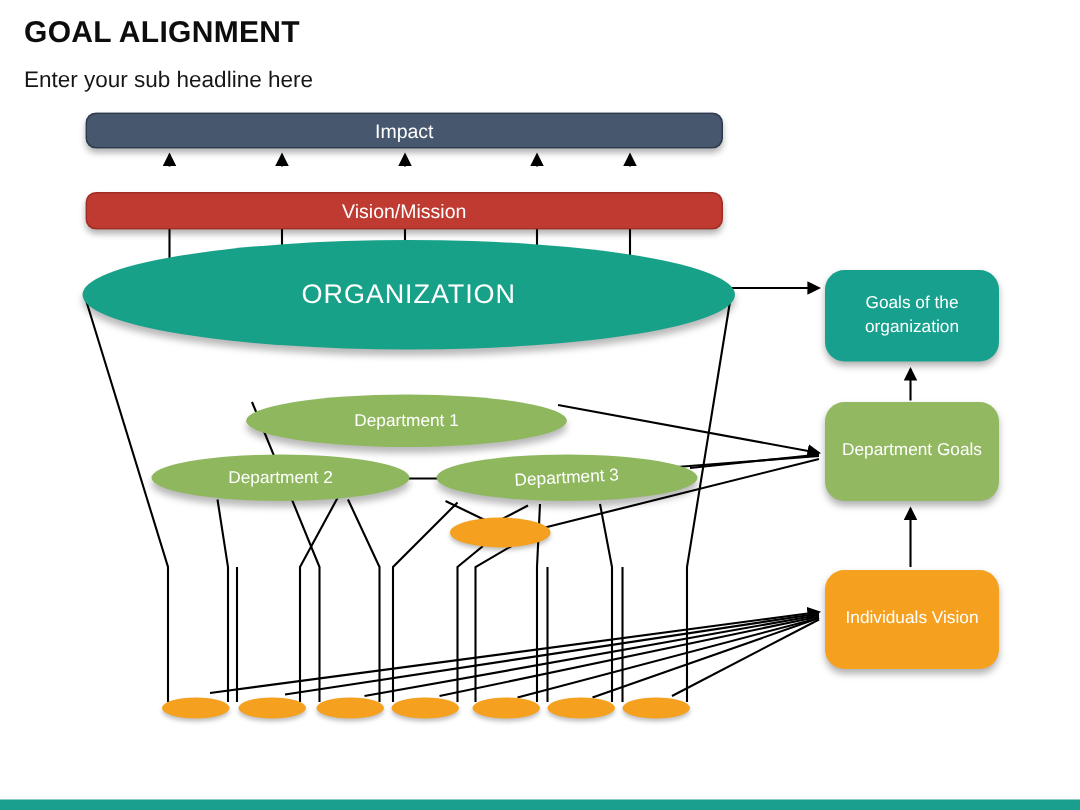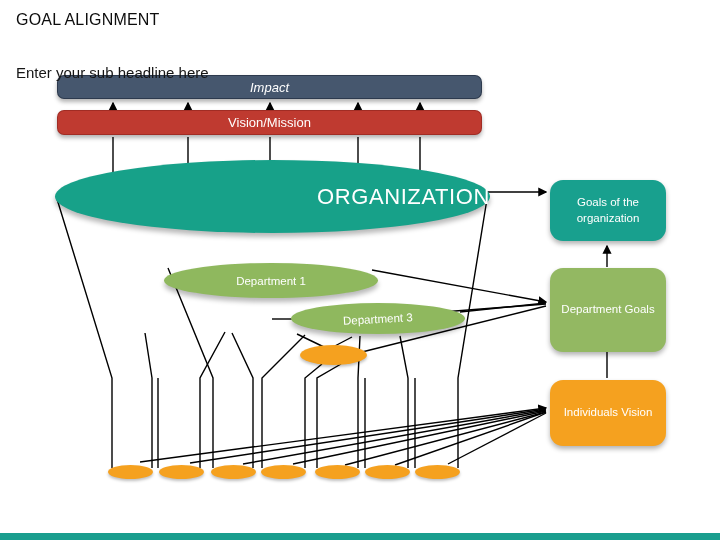--- a/index.html
+++ b/index.html
@@ -2,45 +2,45 @@
 <html style="--impact-bar: #46576E; --vision-bar: #BF3A30; --organization: #17A189; --department: #8FB85E; --individual: #F5A11F; --goals-org-box: #18A08E; --dept-goals-box: #93B862; --individuals-box: #F5A11F; --footer-stripe: #1A9E8E; --connector: #000000;"><head>
 <meta charset="utf-8">
 <style>
   html,body{margin:0;padding:0;background:#e8e8e8;}
   .slide{
     position:relative;width:720px;height:540px;background:#ffffff;
     overflow:hidden;font-family:"Liberation Sans",sans-serif;
   }
   .abs{position:absolute;}
   
-  .title{left:16px;top:11px;font-size:16px;font-weight:400;color:#0d0d0d;letter-spacing:.2px;z-index:3;}
-  .subtitle{left:16px;top:45px;font-size:15px;font-weight:400;color:#161616;z-index:3;margin-top:19px;}
+  .title{left:16px;top:11px;font-size:20px;font-weight:700;color:#0d0d0d;letter-spacing:.2px;z-index:3;}
+  .subtitle{left:16px;top:45px;font-size:15px;font-weight:400;color:#161616;z-index:3;}
   
   svg.connectors{left:0;top:0;z-index:1;color:var(--connector,#000);}
   svg.connectors line, svg.connectors polyline{stroke:currentColor;stroke-width:1.4;fill:none;}
   
   .shape{z-index:2;display:flex;align-items:center;justify-content:center;color:#fff;text-align:center;box-sizing:border-box;}
   .bar{left:57px;width:425px;border-radius:7px;font-size:13px;box-shadow:0 3px 4px rgba(0,0,0,.30);}
-  .bar-impact{top:75px;height:24px;background:var(--impact-bar,#46576E);border:1px solid rgba(25,35,52,.55);font-style:italic;}
-  .bar-vision{top:110px;height:25px;background:var(--vision-bar,#BF3A30);border:1px solid rgba(125,28,22,.45);text-align:right;}
+  .bar-impact{top:75px;height:24px;background:var(--impact-bar,#46576E);border:1px solid rgba(25,35,52,.55);}
+  .bar-vision{top:128px;height:25px;background:var(--vision-bar,#BF3A30);border:1px solid rgba(125,28,22,.45);text-align:right;}
   .ellipse{border-radius:50%;box-shadow:0 4px 5px rgba(0,0,0,.28);}
-  .ellipse-org{left:55px;top:160px;width:435px;height:73px;background:var(--organization,#17A189);font-size:22px;letter-spacing:.6px;justify-content:flex-end;}
+  .ellipse-org{left:55px;top:160px;width:435px;height:73px;background:var(--organization,#17A189);font-size:18px;letter-spacing:.6px;}
   .ellipse-dept{background:var(--department,#8FB85E);font-size:11.5px;}
   .ellipse-dept1{left:164px;top:263px;width:214px;height:35px;}
   .ellipse-dept2{left:101px;top:303px;width:172px;height:31px;}
   .ellipse-dept3{left:291px;top:303px;width:174px;height:31px;}
   .ellipse-dept3 .lbl{transform:rotate(-3deg);}
   .ellipse-ind{background:var(--individual,#F5A11F);box-shadow:0 2px 3px rgba(0,0,0,.25);}
   .ellipse-small{left:300px;top:345px;width:67px;height:20px;}
   .ellipse-bottom{top:465px;width:45px;height:14px;}
   
   .gbox{left:550px;width:116px;border-radius:13px;font-size:11.5px;line-height:1.35;
         padding:6px 0;box-shadow:0 3px 5px rgba(0,0,0,.30);}
   .gbox-org{top:180px;height:61px;background:var(--goals-org-box,#17A189);}
-  .gbox-dept{top:268px;height:84px;background:var(--dept-goals-box,#93B862);}
+  .gbox-dept{top:268px;height:66px;background:var(--dept-goals-box,#93B862);}
   .gbox-ind{top:380px;height:66px;background:var(--individuals-box,#F5A11F);}
   
   .footer-stripe{left:0;top:533px;width:720px;height:7px;background:var(--footer-stripe,#1A9E8E);z-index:2;}
 </style>
 </head>
 <body>
 
 <div class="slide">
 
   <div class="abs title">GOAL ALIGNMENT</div>
@@ -127,20 +127,23 @@
     <span>Vision/Mission</span>
   </div>
 
   <div class="abs shape ellipse ellipse-org">
     <span>ORGANIZATION</span>
   </div>
 
   <div class="abs shape ellipse ellipse-dept ellipse-dept1">
     <span class="lbl">Department 1</span>
   </div>
+  <div class="abs shape ellipse ellipse-dept ellipse-dept2">
+    <span class="lbl">Department 2</span>
+  </div>
   <div class="abs shape ellipse ellipse-dept ellipse-dept3">
     <span class="lbl">Department 3</span>
   </div>
 
   <div class="abs shape ellipse ellipse-ind ellipse-small"></div>
 
   <div class="abs shape ellipse ellipse-ind ellipse-bottom" style="left:108px"></div>
   <div class="abs shape ellipse ellipse-ind ellipse-bottom" style="left:159px"></div>
   <div class="abs shape ellipse ellipse-ind ellipse-bottom" style="left:211px"></div>
   <div class="abs shape ellipse ellipse-ind ellipse-bottom" style="left:261px"></div>

